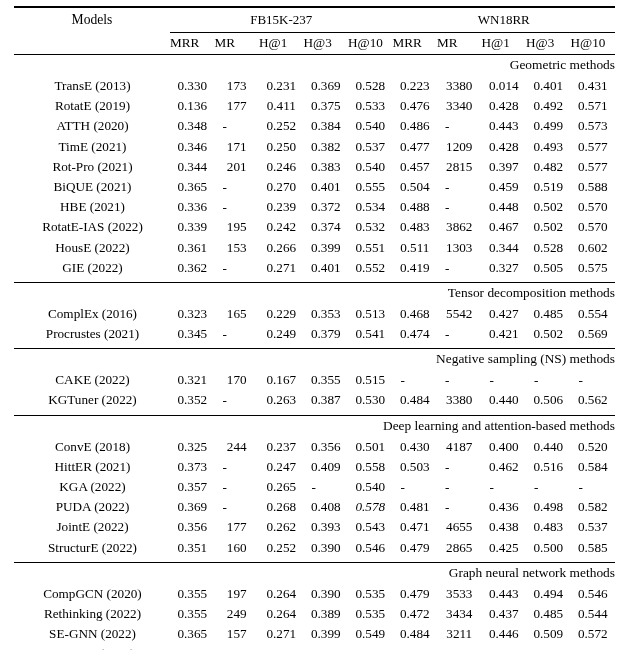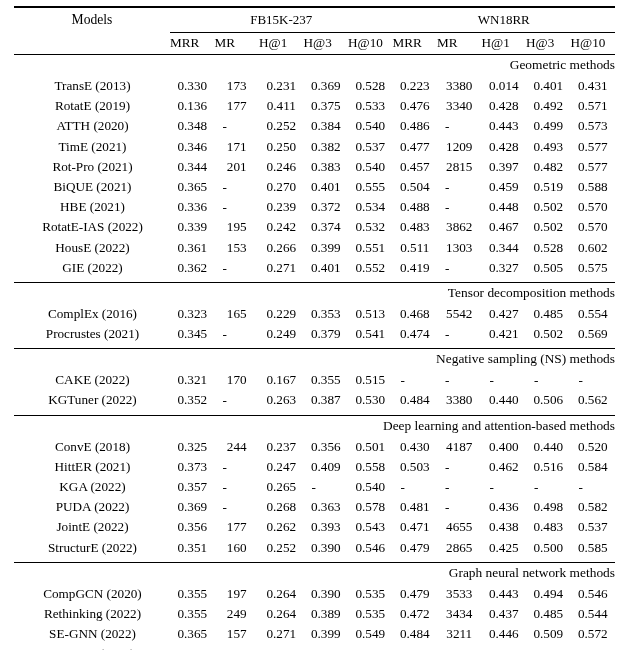--- a/index.html
+++ b/index.html
@@ -80,21 +80,21 @@
     text-align: left;
     padding-left: 8px !important;
   }
   td.section-cell {
     font-weight: bold;
     text-align: right;
     font-size: 13.4px;
     padding-left: 1px !important;
   }
   tr.section-row td { height: 21px; }
-  .b { font-weight: bold; }
+  .b { font-weight: bold; font-style: italic; }
 </style>
 </head>
 <body>
 
 <div id="table-wrap">
   <table class="results">
     <colgroup>
       <col class="c-model">
         <col class="c-num">
         <col class="c-num">
@@ -404,21 +404,21 @@
           <td class="num dash">-</td>
           <td class="num dash">-</td>
           <td class="num dash">-</td>
           <td class="num dash">-</td>
         </tr>
         <tr class="data-row">
           <td class="model-cell">PUDA  (2022)</td>
           <td class="num">0.369</td>
           <td class="num dash">-</td>
           <td class="num">0.268</td>
-          <td class="num">0.363</td>
+          <td class="num">0.408</td>
           <td class="num b">0.578</td>
           <td class="num">0.481</td>
           <td class="num dash">-</td>
           <td class="num">0.436</td>
           <td class="num">0.498</td>
           <td class="num">0.582</td>
         </tr>
         <tr class="data-row">
           <td class="model-cell">JointE (2022)</td>
           <td class="num">0.356</td>

